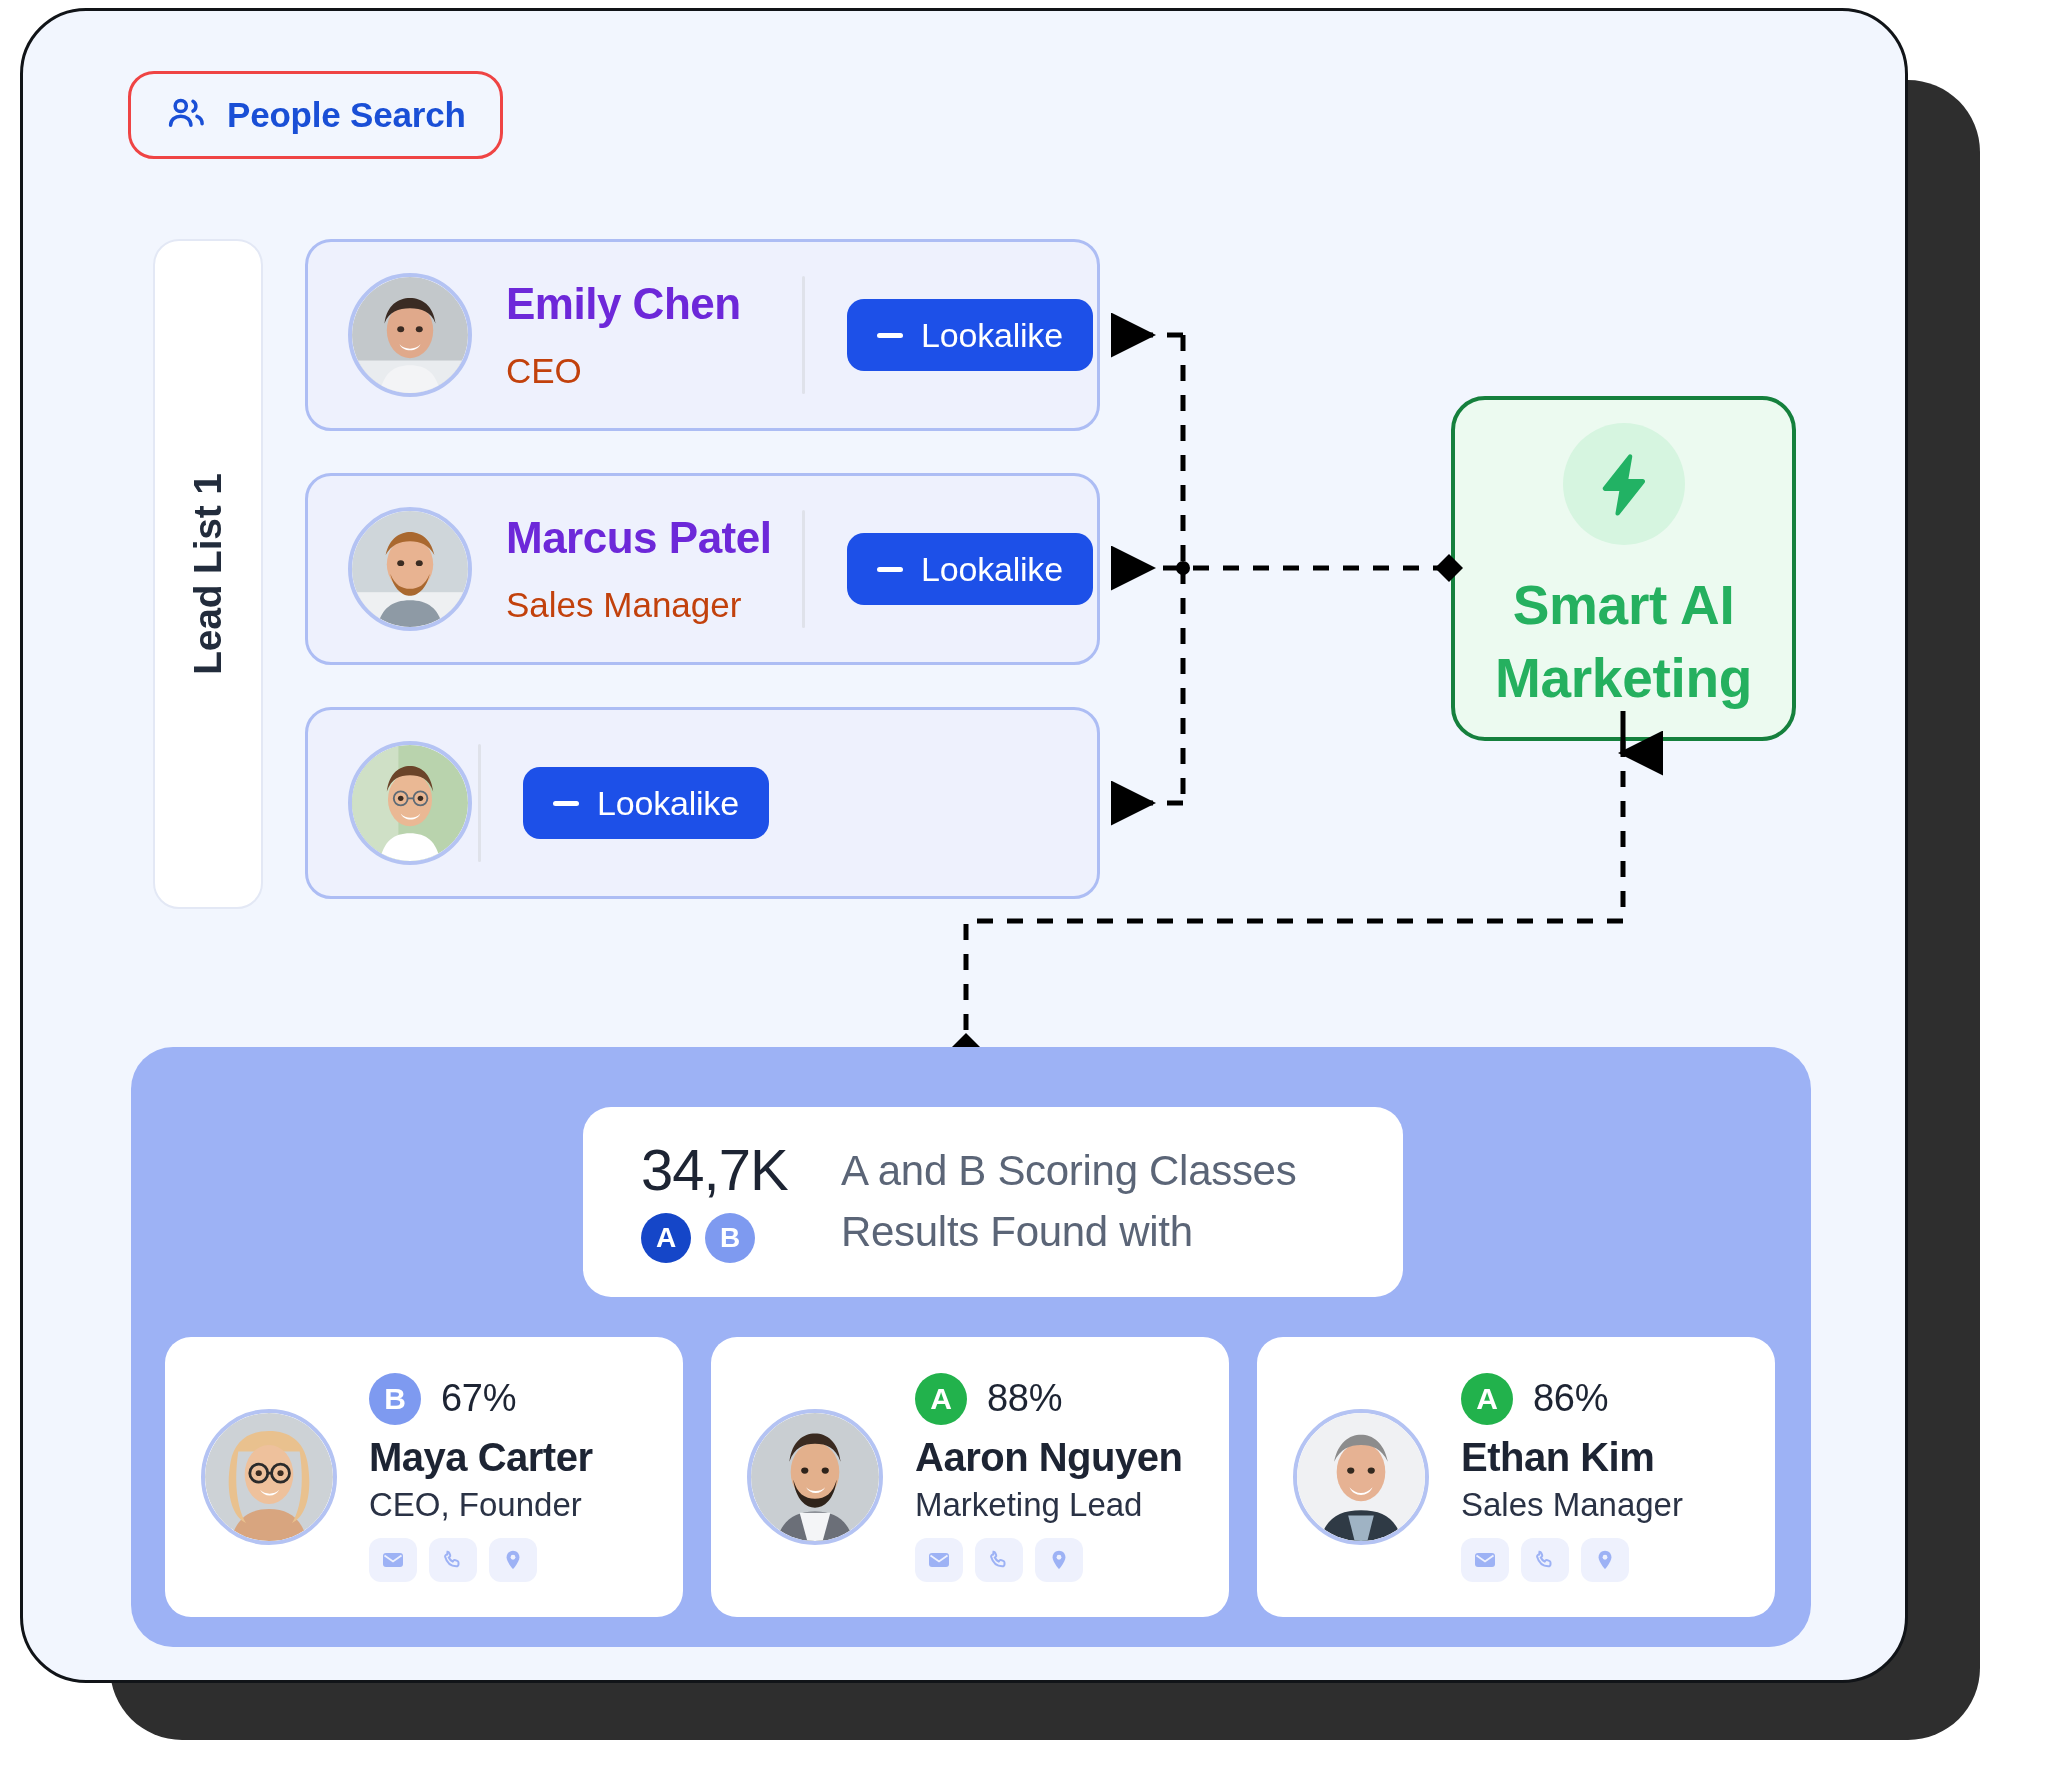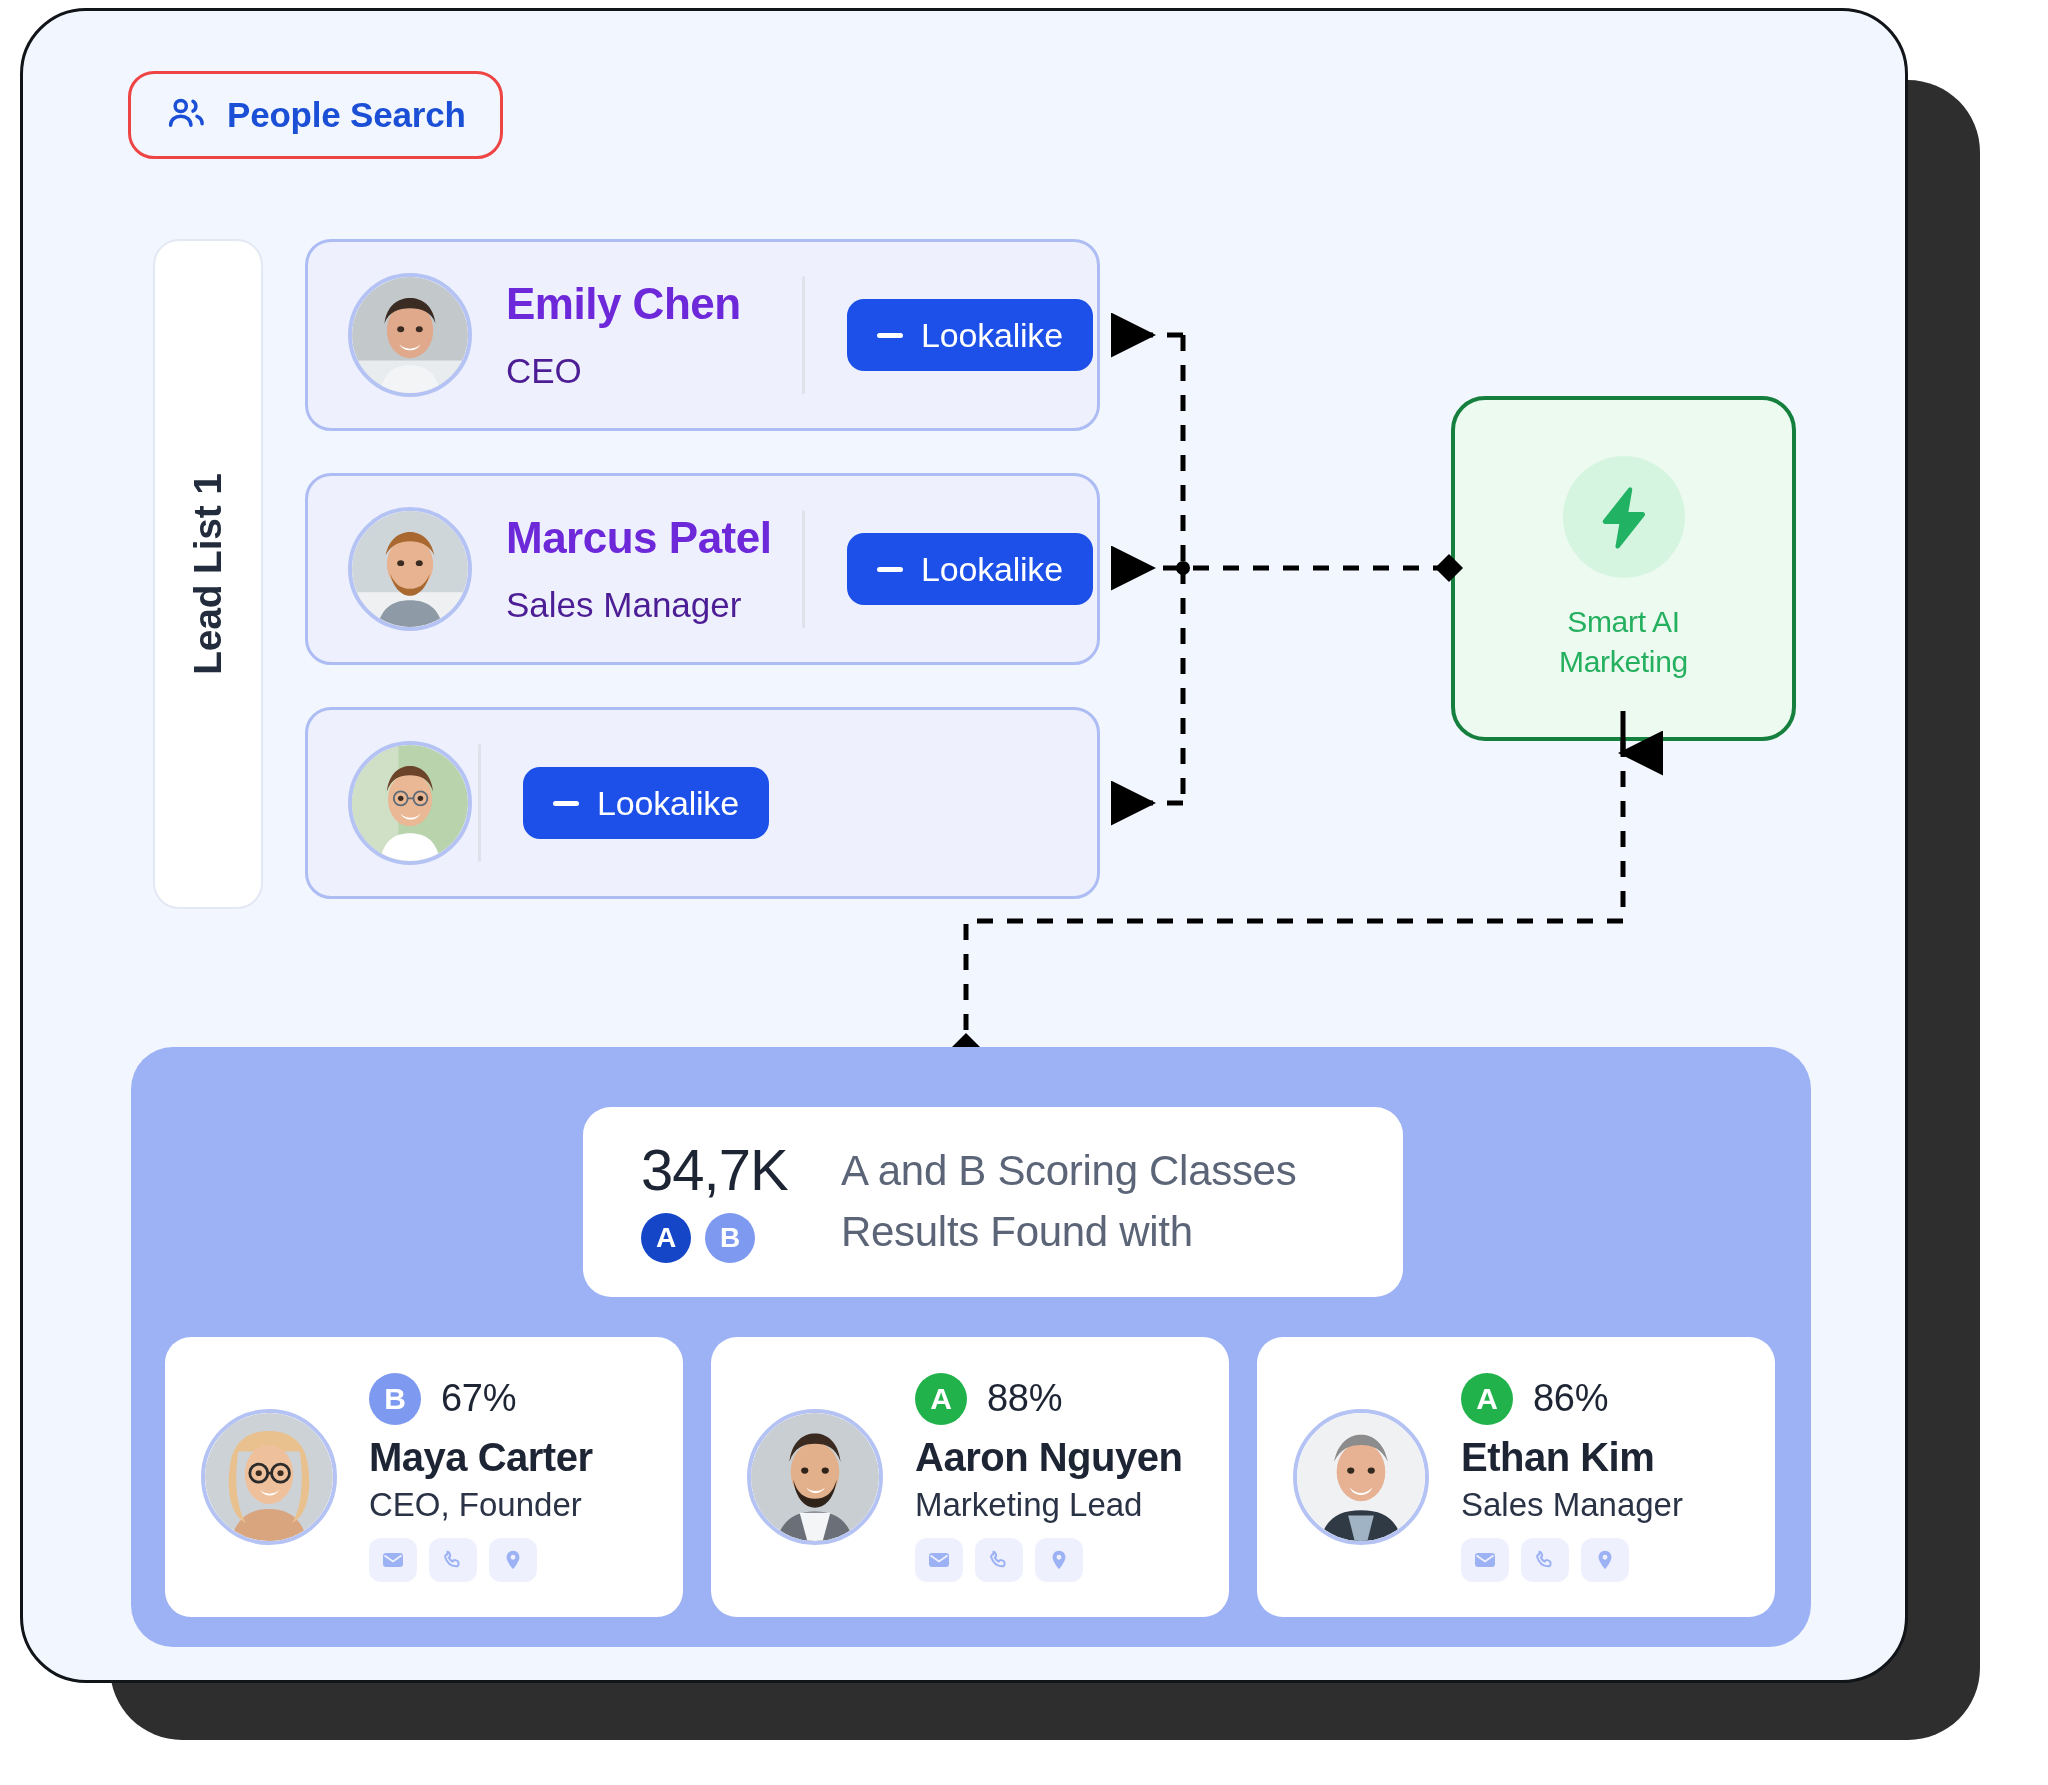--- a/index.html
+++ b/index.html
@@ -130,21 +130,21 @@
     font-size: 44px;
     font-weight: bold;
     color: #6d28d9;
     letter-spacing: -0.5px;
     line-height: 1.12;
     white-space: nowrap;
   }
   .lead-role {
     margin-top: 24px;
     font-size: 35px;
-    color: #4c1d95;
+    color: #c2410c;
     line-height: 1.1;
     white-space: nowrap;
   }
 
   .lead-divider {
     width: 3px;
     height: 118px;
     background: #dfe2ea;
     border-radius: 2px;
     flex: 0 0 auto;
@@ -197,22 +197,22 @@
     width: 122px;
     height: 122px;
     border-radius: 50%;
     background: #d6f5e0;
     display: flex;
     align-items: center;
     justify-content: center;
     margin-bottom: 24px;
   }
   .smart-node .node-label {
-    font-size: 30px;
-    font-weight: normal;
+    font-size: 55px;
+    font-weight: bold;
     color: #25b05f;
     text-align: center;
     line-height: 1.32;
     letter-spacing: -0.3px;
   }
 
   
   .wires {
     position: absolute;
     left: 0;

